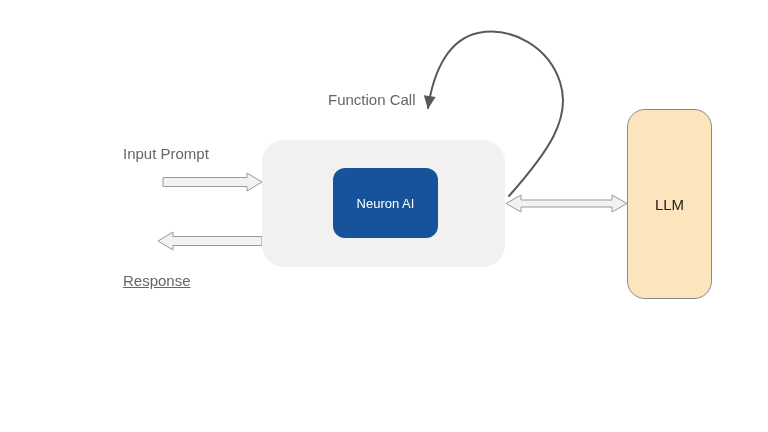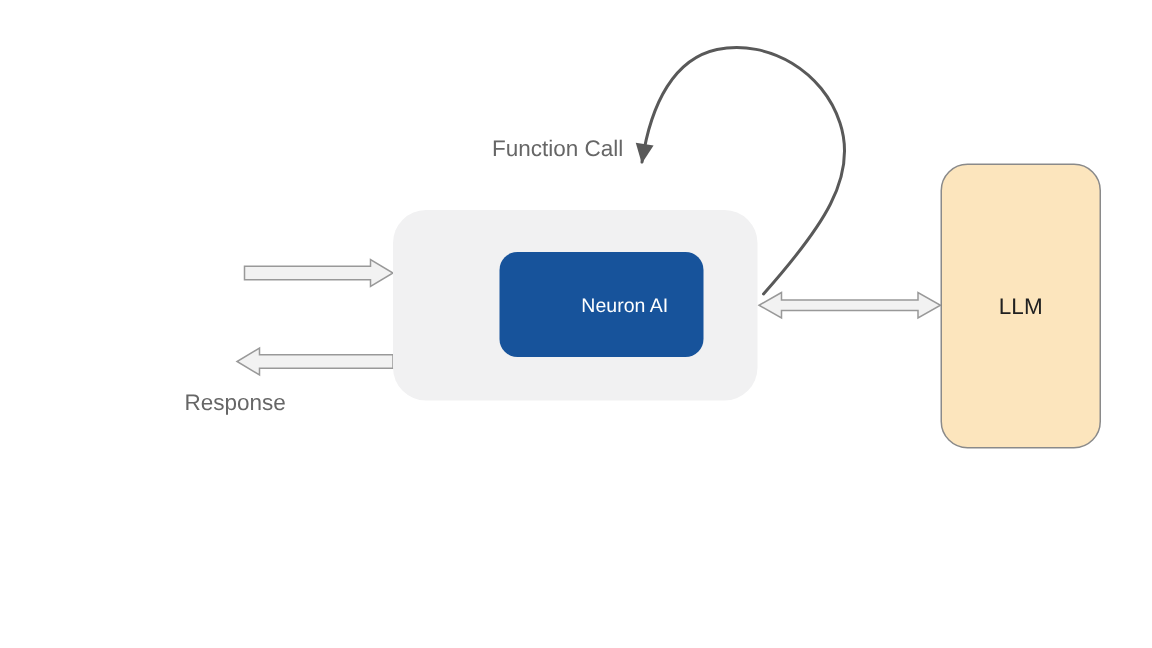--- a/index.html
+++ b/index.html
@@ -72,41 +72,40 @@
     top: 168px;
     width: 105px;
     height: 70px;
     background: var(--neuron-box);
     border-radius: 12px;
     display: flex;
     align-items: center;
     justify-content: center;
     color: var(--neuron-text);
     font-size: 13px;
-    padding-left: 31px;
   }
   .llm-node {
     position: absolute;
     left: 627px;
     top: 109px;
-    width: 107px;
+    width: 85px;
     height: 190px;
     box-sizing: border-box;
     background: var(--llm-box-fill);
     border: 1px solid var(--llm-box-border);
     border-radius: 18px;
     display: flex;
     align-items: center;
     justify-content: center;
     color: var(--llm-text);
     font-size: 15px;
   }
   .label-function-call { left: 328px; top: 43px; margin-top: 48px; }
   .label-input-prompt  { left: 123px; top: 145px; }
-  .label-response      { left: 123px; top: 260px; }
+  .label-response      { left: 123px; top: 272px; text-decoration: underline; }
 </style>
 </head>
 <body>
 
 <div class="canvas">
 
   <svg class="arrow-layer" viewBox="0 0 768 432">
     <defs>
       <marker id="curveArrowHead" markerUnits="userSpaceOnUse" markerWidth="16" markerHeight="14" refX="13" refY="7" orient="auto">
         <path class="curve-head" d="M1,1 L14,7 L1,13 Z"></path>
@@ -127,16 +126,17 @@
   <div class="neuron-node">
     <span>Neuron AI</span>
   </div>
 
   <div class="llm-node">
     <span>LLM</span>
   </div>
 
   <div class="diagram-label label-function-call">Function Call</div>
 
+  <div class="diagram-label label-input-prompt">Input Prompt</div>
 
   <div class="diagram-label label-response">Response</div>
 
 </div>
 
 </body></html>

